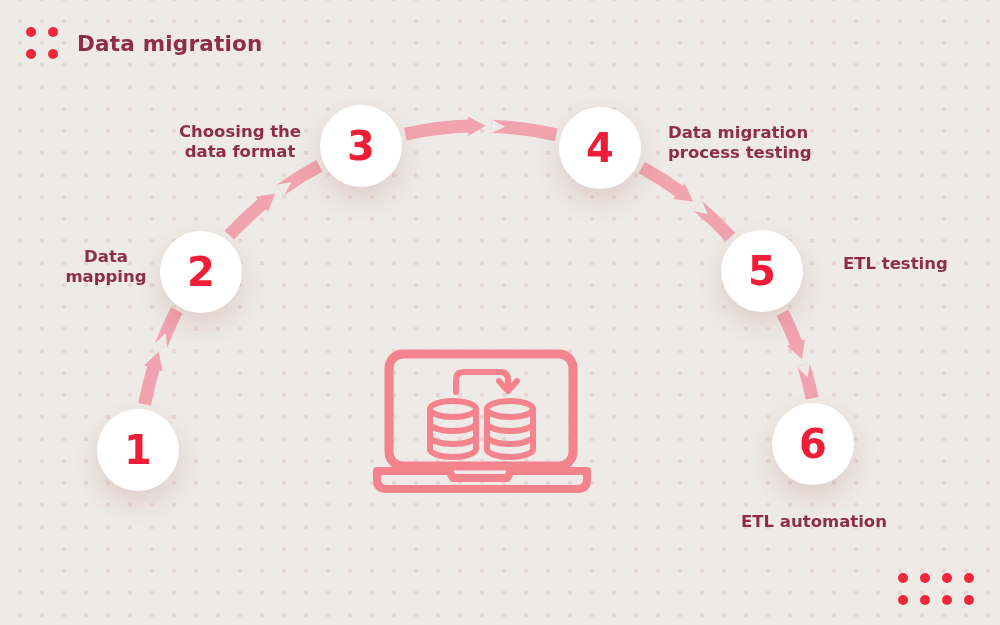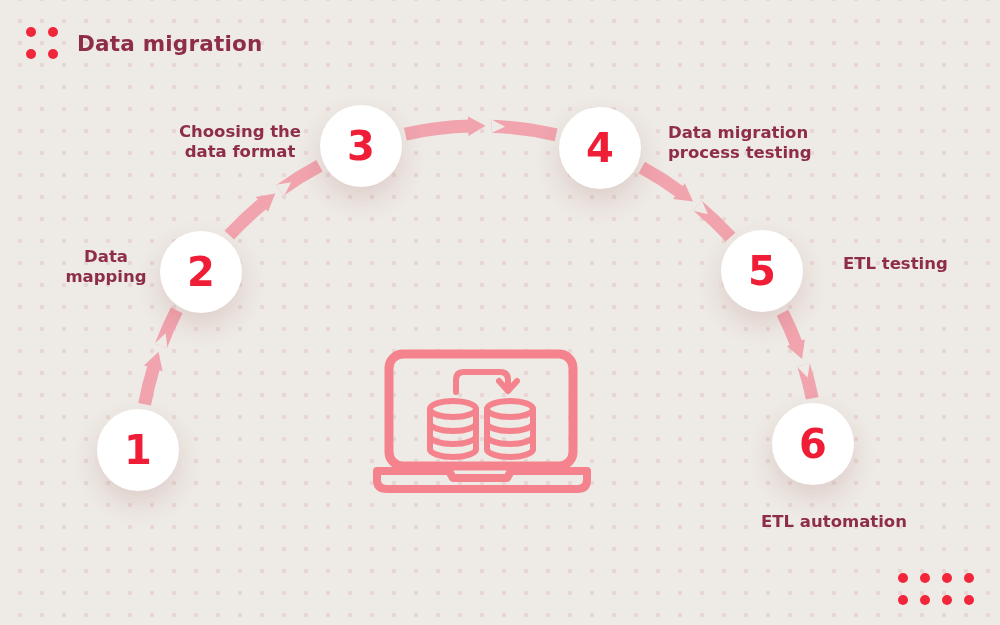--- a/index.html
+++ b/index.html
@@ -35,21 +35,21 @@
   }
   .lbl-center{transform:translate(-50%,-50%);text-align:center;}
   .lbl-left{transform:translateY(-50%);text-align:left;}
   
   .c1{left:97px;top:409px;}  .c2{left:160px;top:231px;}
   .c3{left:320px;top:105px;} .c4{left:559px;top:107px;}
   .c5{left:721px;top:230px;} .c6{left:772px;top:403px;}
   
   .l1{left:132px;top:531px;} .l2{left:106px;top:267px;}
   .l3{left:240px;top:142px;} .l4{left:668px;top:143px;}
-  .l5{left:843px;top:264px;} .l6{left:814px;top:522px;margin-left:20px;}
+  .l5{left:843px;top:264px;} .l6{left:814px;top:522px;}
 </style>
 </head>
 <body>
 
 <div class="canvas">
 
   <div class="dot-grid tl">
     <span></span>
       <span></span>
     <span></span>

